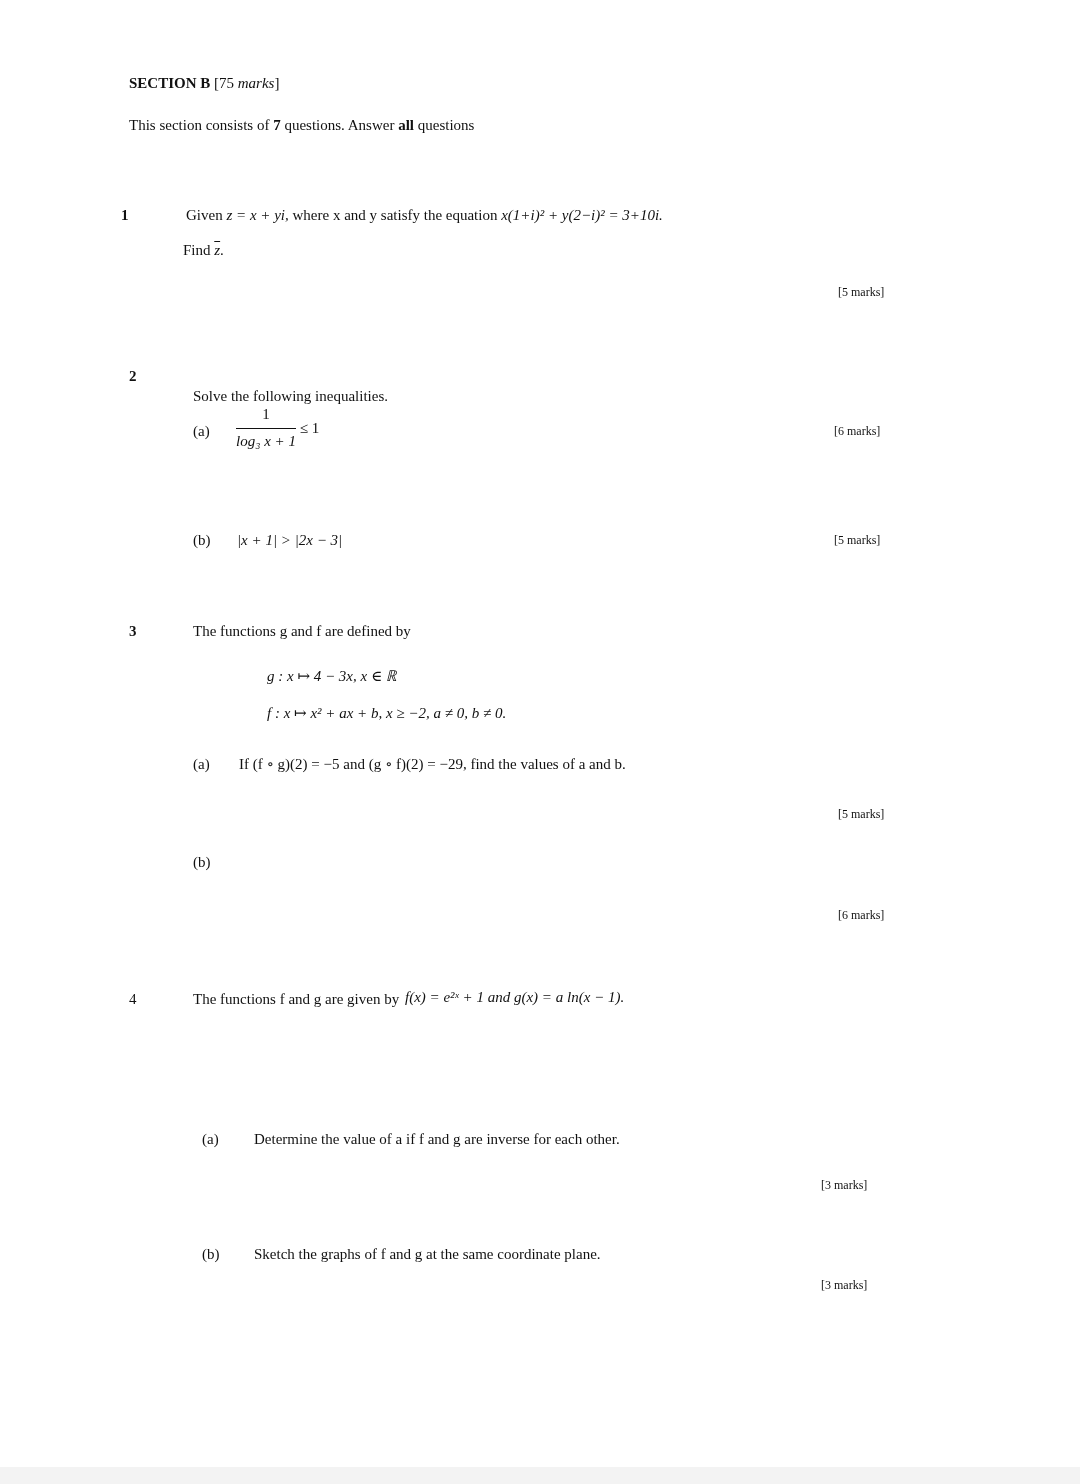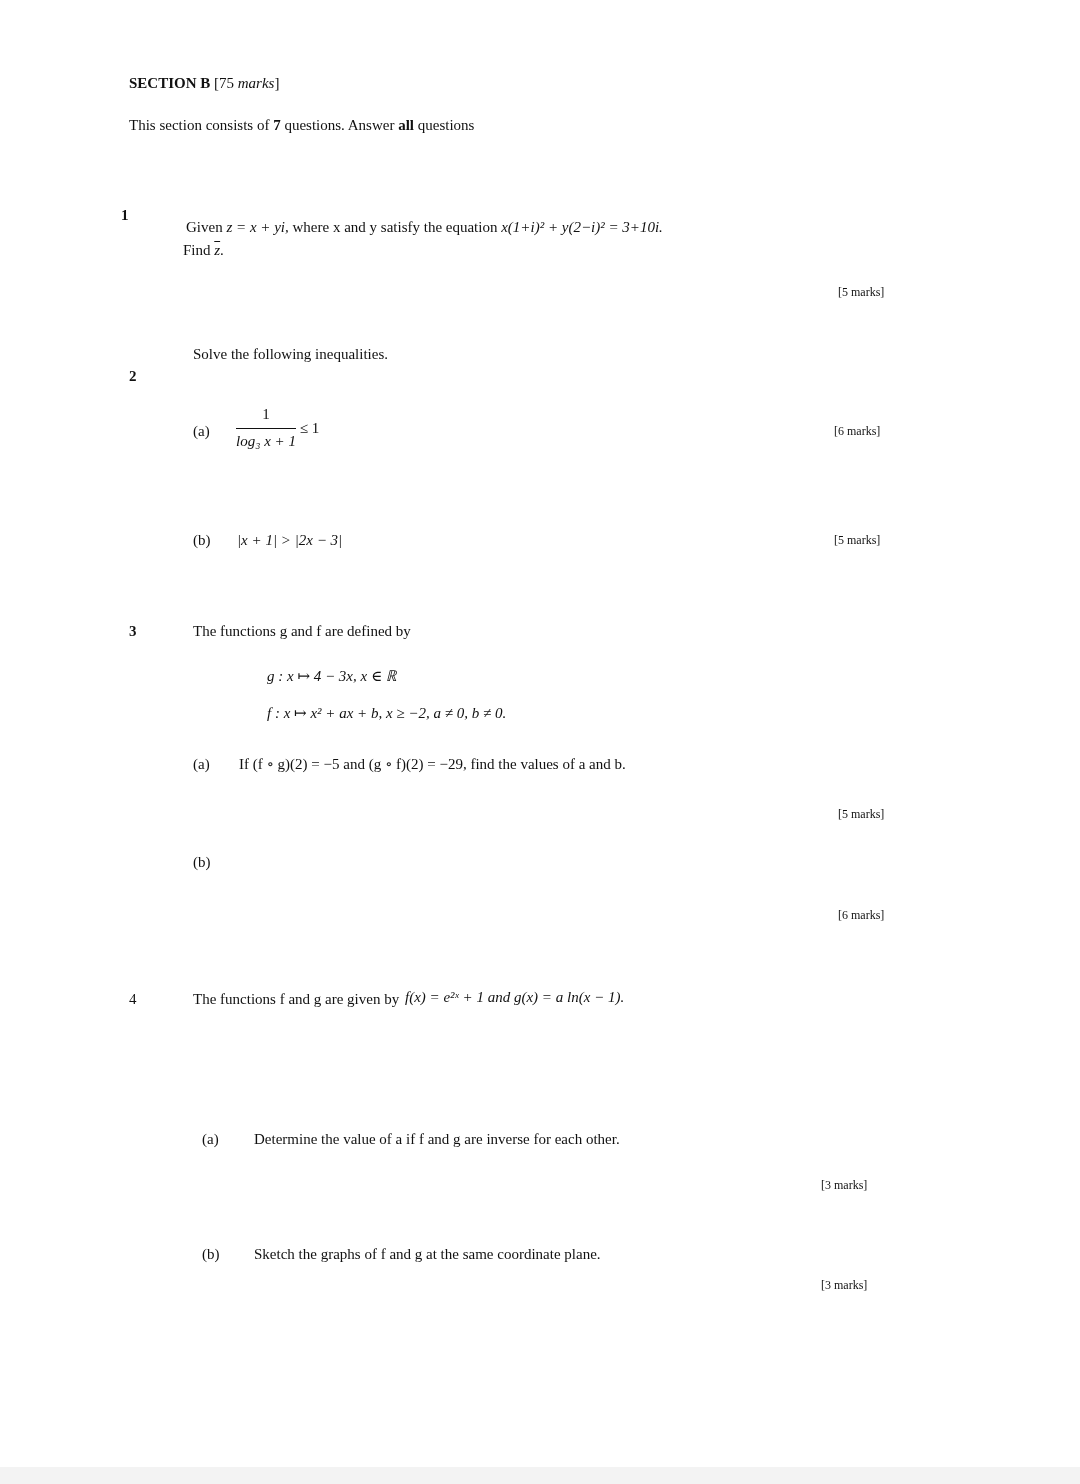--- a/index.html
+++ b/index.html
@@ -22,31 +22,31 @@
 <div class="page">
 
   <div class="abs" style="left:129px;top:72px;">
     <span class="b">SECTION B</span><span> [75 </span><span class="i">marks</span><span>]</span>
   </div>
   <div class="abs" style="left:129px;top:114px;">
     <span>This section consists of </span><span class="b">7</span><span> questions. Answer </span><span class="b">all</span><span> questions</span>
   </div>
 
   <div class="abs b" style="left:121px;top:204px;">1</div>
-  <div class="abs" style="left:186px;top:204px;margin-top:12px;">
+  <div class="abs" style="left:186px;top:204px;">
     <span>Given </span>
     <span class="m">z = x + yi,</span><span> where x and y satisfy the equation </span><span class="m">x(1+i)² + y(2−i)² = 3+10i.</span>
   </div>
   <div class="abs" style="left:183px;top:239px;">
     <span>Find </span><span class="m bar">z</span><span>.</span>
   </div>
   <div class="abs marks" style="left:838px;top:281px;">[5 marks]</div>
 
   <div class="abs b" style="left:129px;top:365px;">2</div>
-  <div class="abs" style="left:193px;top:343px;">Solve the following inequalities.</div>
+  <div class="abs" style="left:193px;top:385px;">Solve the following inequalities.</div>
 
   <div class="abs" style="left:193px;top:420px;">(a)</div>
   <div class="abs" style="left:236px;top:404px;line-height:20px;">
     <span class="frac">
       <span class="num">1</span>
       <span class="den m">log₃ x + 1</span>
     </span>
     <span style="vertical-align:middle;">≤ 1</span>
   </div>
   <div class="abs marks" style="left:834px;top:420px;">[6 marks]</div>

